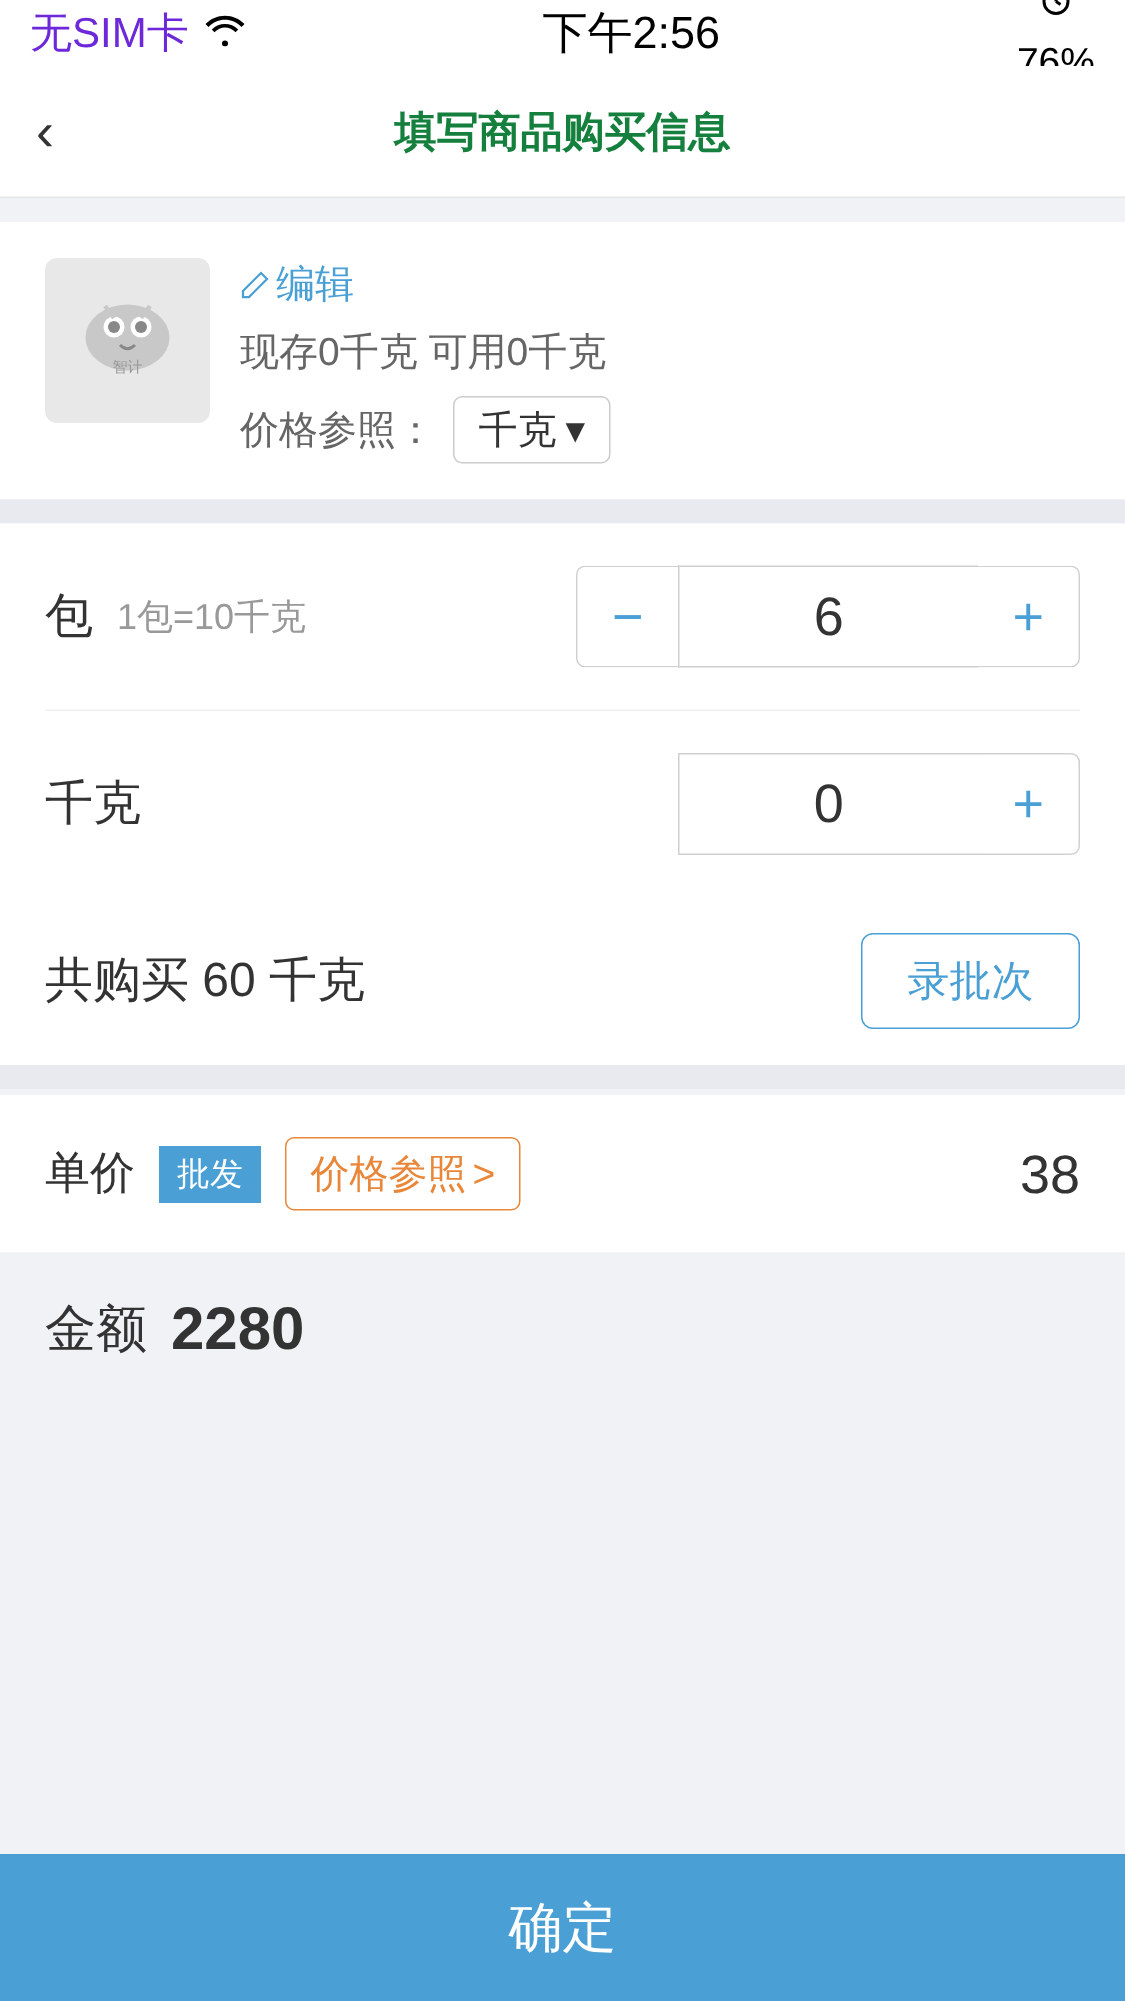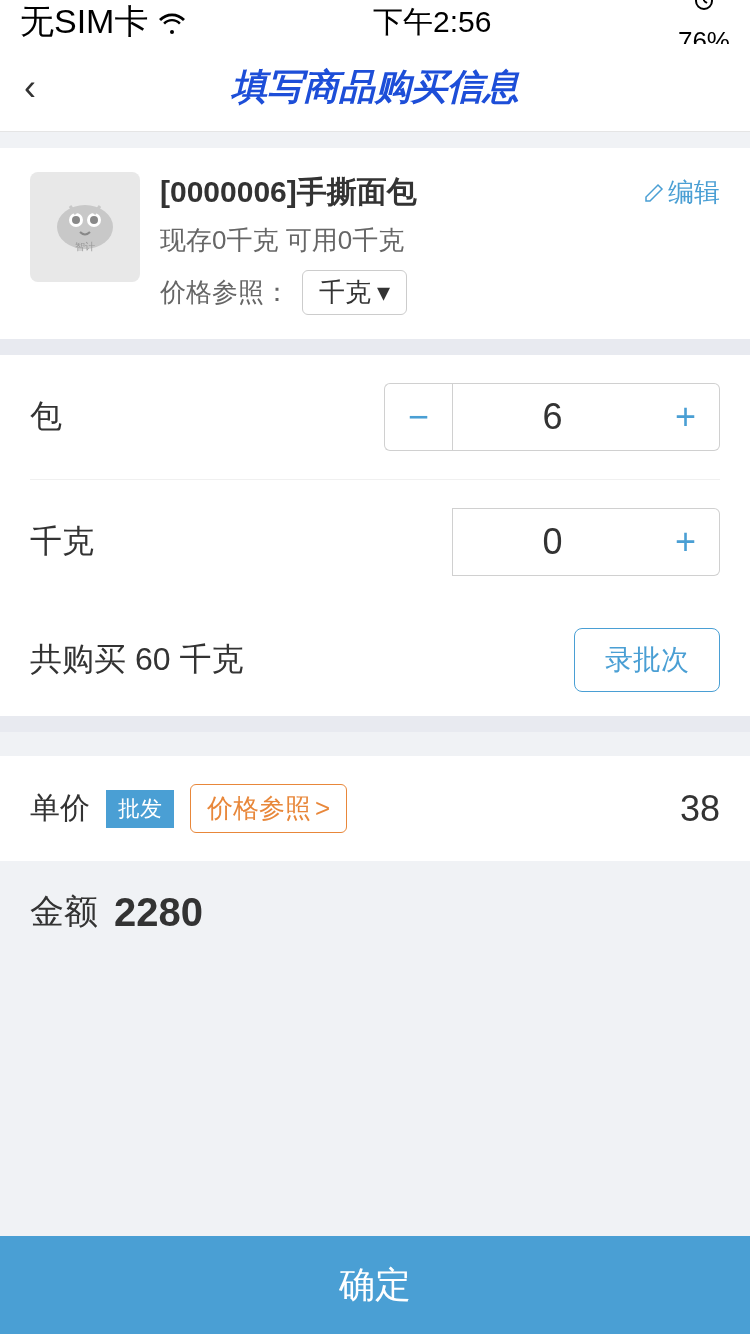--- a/index.html
+++ b/index.html
@@ -20,22 +20,22 @@
       display: flex;
       align-items: center;
       justify-content: space-between;
       padding: 0 20px;
       font-size: 28px;
     }
     .status-left {
       display: flex;
       align-items: center;
       gap: 10px;
-      font-size: 34px;
-      color: #000000;
+      font-size: 28px;
+      color: #6d28d9;
     }
     .status-center {
       font-size: 30px;
       font-weight: 500;
       color: #000;
     }
     .status-right {
       display: flex;
       align-items: center;
       gap: 8px;
@@ -55,44 +55,44 @@
       border-bottom: 1px solid #e5e5e5;
     }
     .nav-back {
       position: absolute;
       left: 24px;
       font-size: 36px;
       color: #333;
       cursor: pointer;
     }
     .nav-title {
-      font-size: 36px;
+      font-size: 28px;
       font-weight: 600;
-      color: #1d4ed8;
-      font-style: italic;
+      color: #15803d;
     }
 
     
     .product-card {
       background: #fff;
       padding: 24px 30px;
       display: flex;
       align-items: flex-start;
       gap: 20px;
       margin-top: 16px;
     }
     .product-thumb {
       width: 110px;
       height: 110px;
       background: #e8e8e8;
       border-radius: 8px;
       display: flex;
       align-items: center;
       justify-content: center;
       flex-shrink: 0;
+      font-family: Liberation Mono, monospace;
     }
     .product-info {
       flex: 1;
     }
     .product-name-row {
       display: flex;
       align-items: center;
       justify-content: space-between;
     }
     .product-name {
@@ -231,21 +231,21 @@
       cursor: pointer;
     }
 
     
     .price-section {
       background: #fff;
       padding: 28px 30px;
       display: flex;
       align-items: center;
       gap: 16px;
-      margin-top: 24px;
+      margin-top: 4px;
     }
     .price-label {
       font-size: 30px;
       color: #333;
     }
     .price-badge {
       background: #4a9fd4;
       color: #fff;
       font-size: 22px;
       padding: 4px 12px;
@@ -382,21 +382,20 @@
         <circle cx="26" cy="28" r="4" fill="#888"></circle>
         <circle cx="44" cy="28" r="4" fill="#888"></circle>
         <path d="M30 40 Q35 45 40 40" stroke="#888" stroke-width="2" fill="none"></path>
         <path d="M20 14 L26 22 M50 14 L44 22" stroke="#c8c8c8" stroke-width="3"></path>
         <text x="35" y="58" font-size="10" text-anchor="middle" fill="#999">智计</text>
       </svg>
     </span>
   </div>
   <div class="product-info">
     <div class="product-name-row">
-      <span class="product-name">[0000006]手撕面包</span>
       <span class="edit-btn">
         <svg width="20" height="20" viewBox="0 0 20 20" fill="none">
           <path d="M14 2l4 4L6 18H2v-4z" stroke="#4a9fd4" stroke-width="1.5" fill="none"></path>
         </svg>
         <span>编辑</span>
       </span>
     </div>
     <div class="product-stock">现存0千克  可用0千克</div>
     <div class="product-unit-row">
       <span>价格参照：</span>
@@ -408,20 +407,21 @@
   </div>
 </div>
 
 <div class="section-divider"></div>
 
 <div class="input-section">
 
   <div class="input-row">
     <div class="input-label">
       <span>包</span>
+      <span class="input-hint">1包=10千克</span>
     </div>
     <div class="quantity-control">
       <div class="qty-btn minus">−</div>
       <input class="qty-input" type="text" value="6" style="">
       <div class="qty-btn plus">+</div>
     </div>
   </div>
 
   <div class="input-row">
     <div class="input-label">

